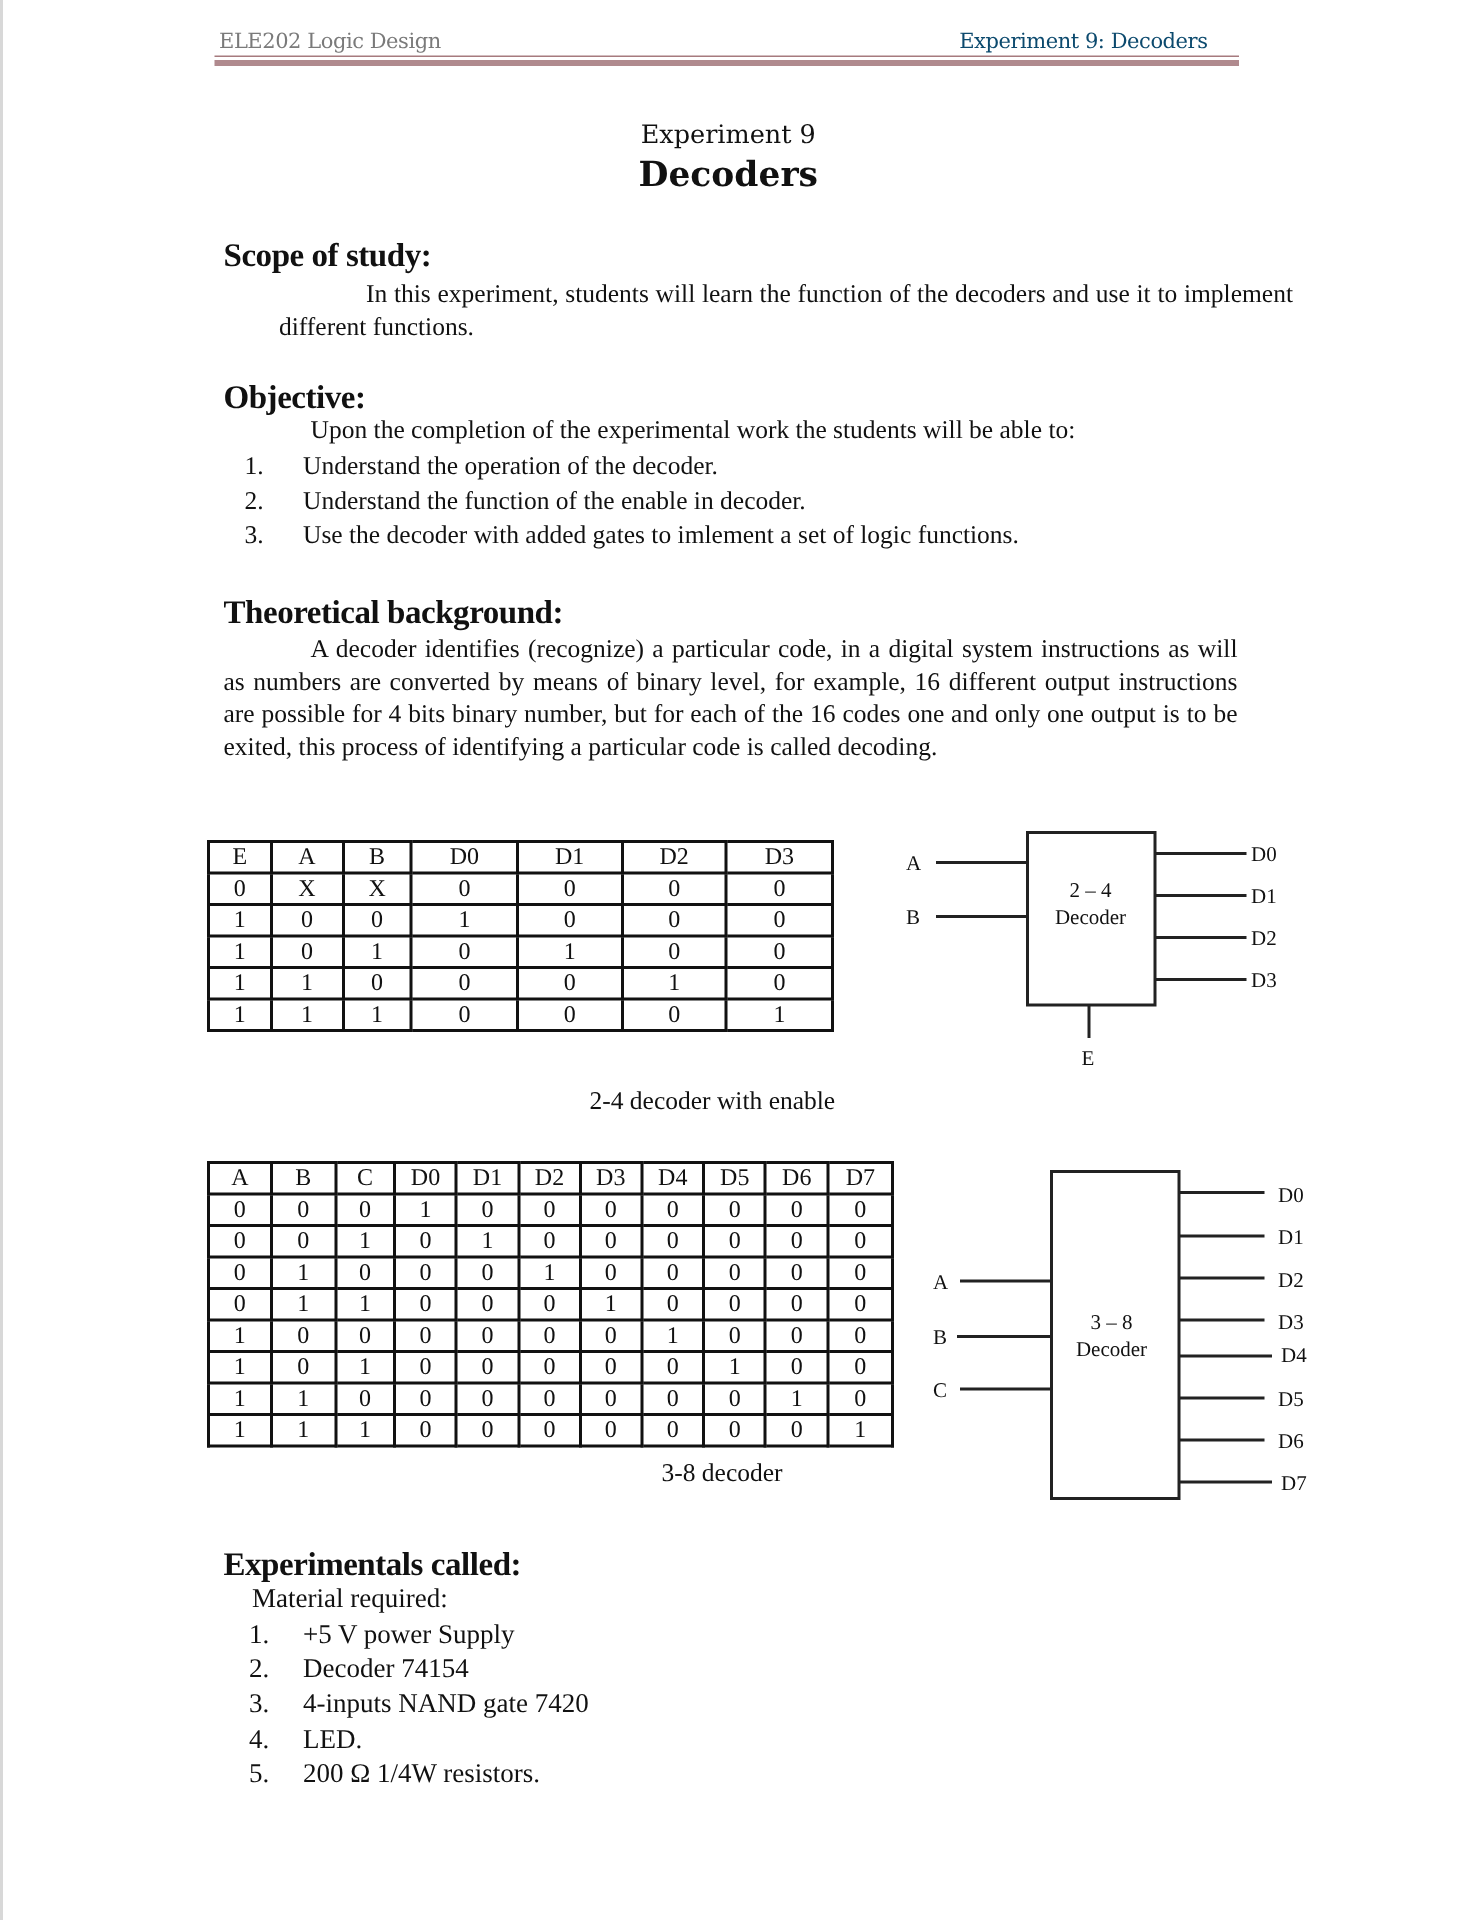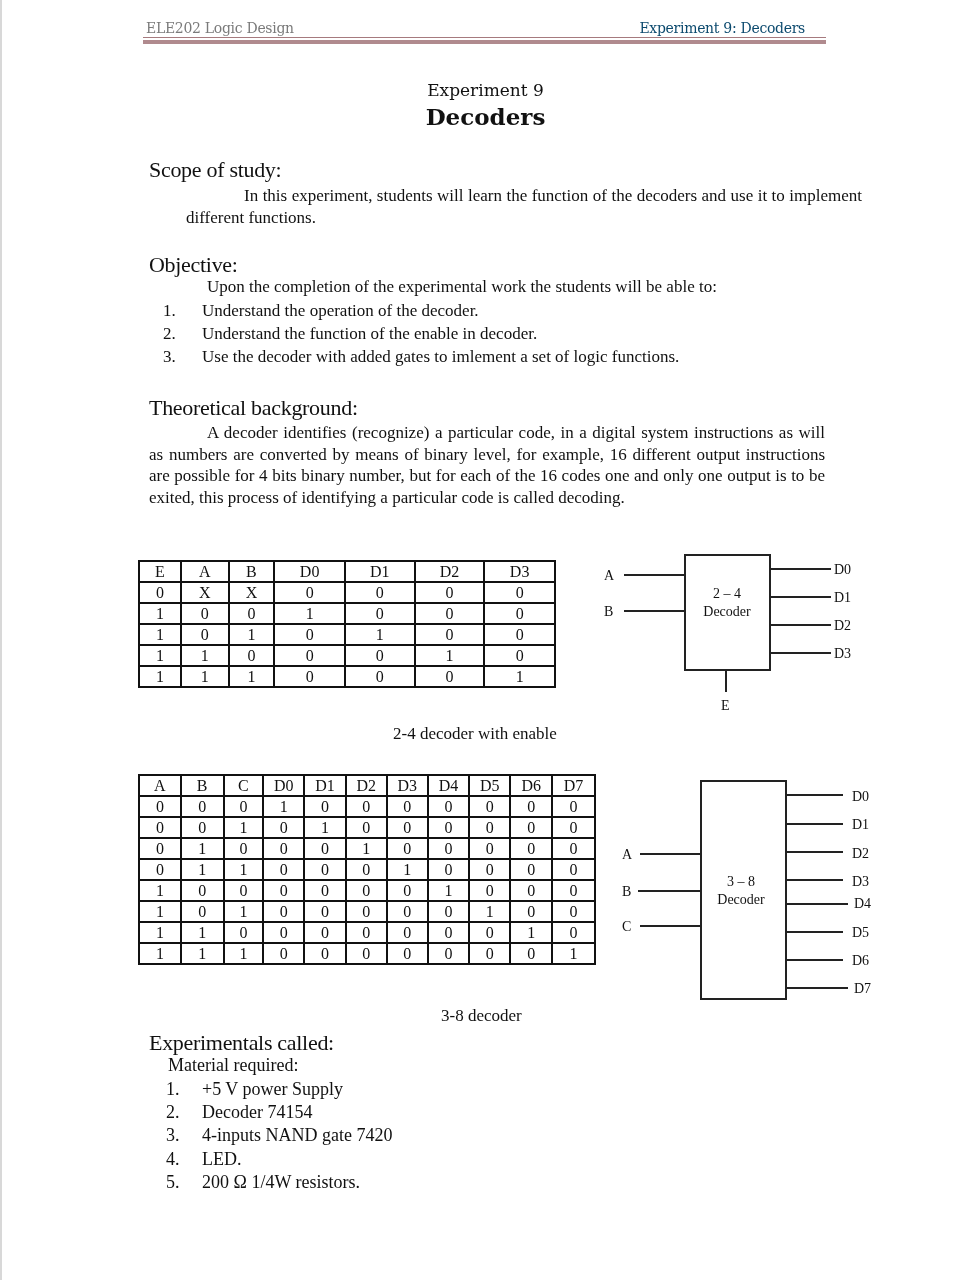--- a/index.html
+++ b/index.html
@@ -5,21 +5,21 @@
   html, body { margin: 0; padding: 0; }
   body { width: 971px; height: 1280px; background: #ffffff; position: relative; overflow: hidden;
          font-family: "Liberation Serif", "DejaVu Serif", serif; color: #111; }
   .page-edge { position: absolute; left: 0; top: 0; width: 2px; height: 1280px; background: #d8d8d8; }
   .header-left { position: absolute; left: 146px; top: 20px; font-family: "DejaVu Serif", serif; font-size: 14px; color: #7a7a7a; letter-spacing: -0.3px; }
   .header-right { position: absolute; right: 166px; top: 20px; font-family: "DejaVu Serif", serif; font-size: 14px; color: #0c4a6e; letter-spacing: -0.3px; }
   .rule-thin { position: absolute; left: 143px; width: 683px; top: 37px; height: 1px; background: #a67a7e; }
   .rule-thick { position: absolute; left: 143px; width: 683px; top: 40px; height: 4px; background: #b08a8e; }
   .subtitle { position: absolute; left: 0; width: 971px; text-align: center; top: 80px; font-family: "DejaVu Serif", serif; font-size: 17px; }
   .title { position: absolute; left: 0; width: 971px; text-align: center; top: 103px; font-family: "DejaVu Serif", serif; font-size: 23px; font-weight: bold; }
-  .h2 { position: absolute; left: 149px; font-size: 22px; font-weight: normal; letter-spacing: -0.3px; }
+  .h2 { position: absolute; left: 149px; font-size: 22px; font-weight: bold; letter-spacing: -0.3px; }
   .para { position: absolute; left: 149px; width: 676px; font-size: 17px; line-height: 21.7px; text-align: justify; }
   .indent { text-indent: 58px; }
   .list { position: absolute; left: 163px; font-size: 17px; line-height: 23px; margin: 0; padding: 0; list-style: none; }
   .list li { display: flex; }
   .list .num { width: 39px; }
   table.tt { position: absolute; border-collapse: collapse; font-size: 16px; }
   table.tt td { border: 2px solid #111; text-align: center; padding: 0; height: 19px; }
   .caption { position: absolute; font-size: 17px; }
   .diagram { position: absolute; }
   .mat-label { position: absolute; left: 168px; top: 1055px; font-size: 18px; }
@@ -287,21 +287,21 @@
         <td>0</td>
         <td>0</td>
         <td>0</td>
         <td>0</td>
         <td>0</td>
         <td>0</td>
         <td>1</td>
       </tr>
     </tbody>
 </table>
-<div class="caption" style="left:441px; top:1006px;">3-8 decoder</div>
+<div class="caption" style="left:441px; top:972px;">3-8 decoder</div>
 
 <svg class="diagram" style="left:600px; top:770px;" width="290" height="240">
   <g stroke="#222" stroke-width="2" fill="none">
     <rect x="101" y="11" width="85" height="218"></rect>
     <line x1="40" y1="84" x2="101" y2="84"></line>
     <line x1="38" y1="121" x2="101" y2="121"></line>
     <line x1="40" y1="156" x2="101" y2="156"></line>
     <line x1="186" y1="25" x2="243" y2="25"></line>
     <line x1="186" y1="54" x2="243" y2="54"></line>
     <line x1="186" y1="82" x2="243" y2="82"></line>

